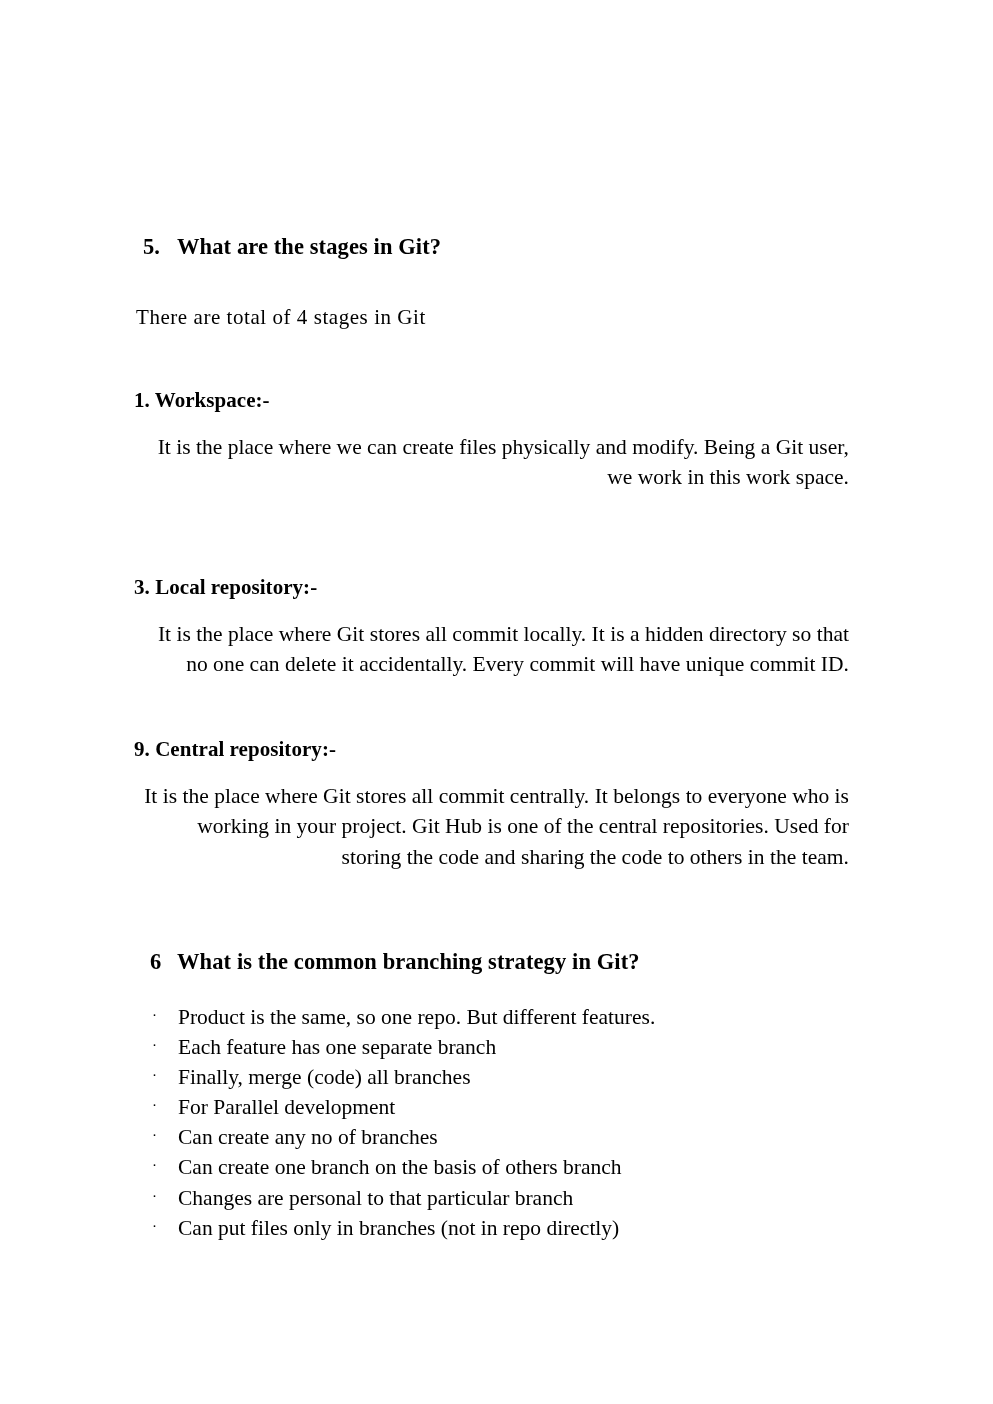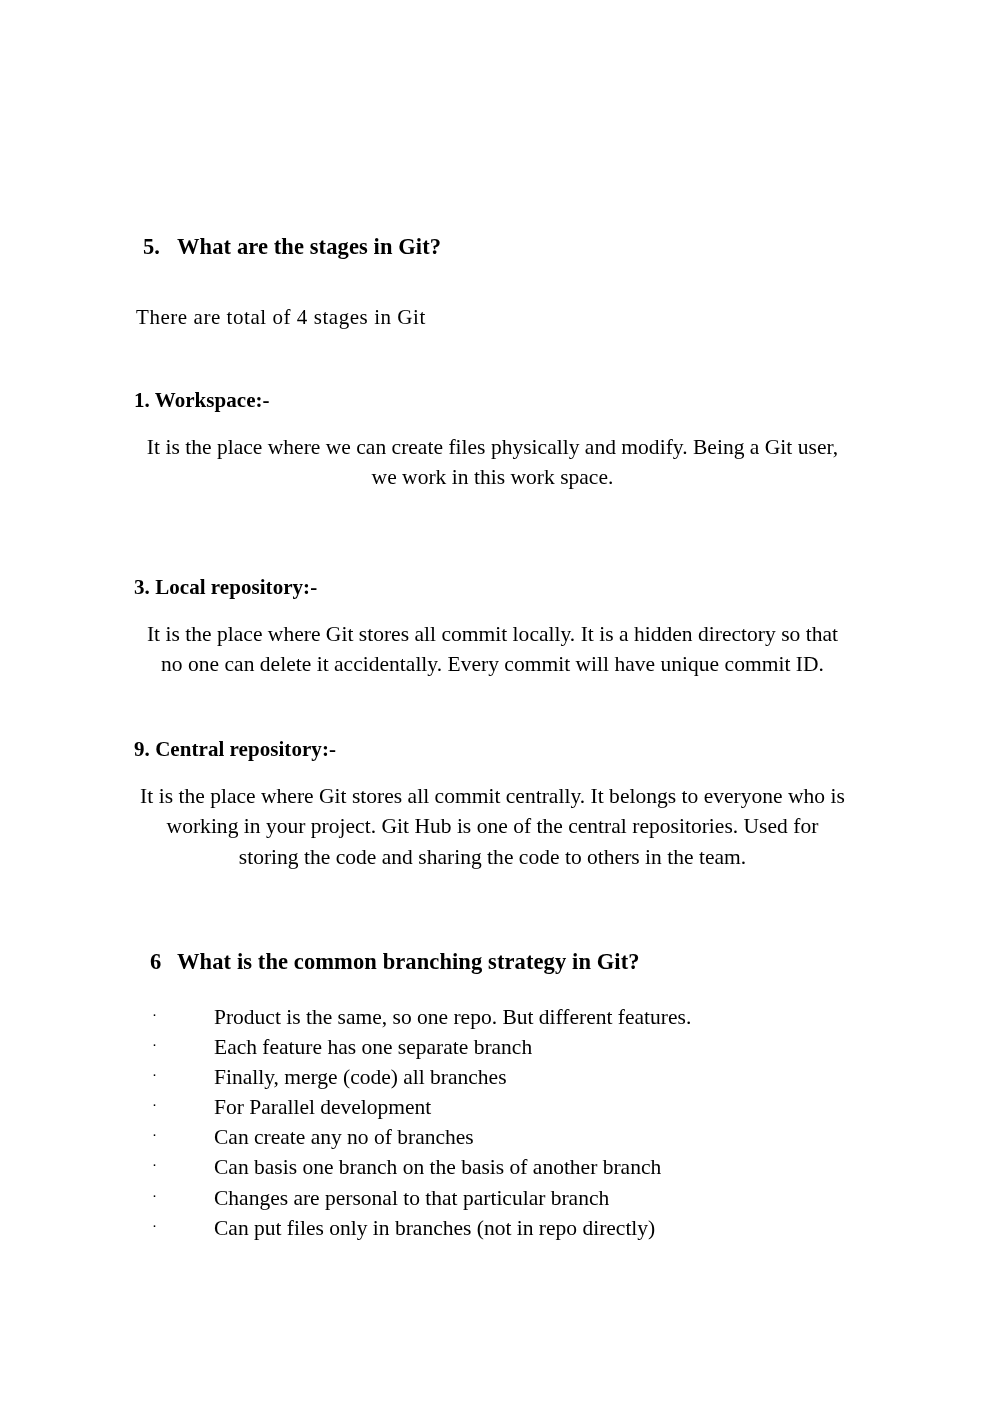--- a/index.html
+++ b/index.html
@@ -77,21 +77,21 @@
     font-weight: bold;
     font-size: 21px;
     line-height: 1.42;
     margin: 14px;
     letter-spacing: 0.05px;
   }
   .stage-body {
     font-size: 21.5px;
     line-height: 1.42;
     margin: 16px;
-    text-align: center;
+    text-align: right;
     letter-spacing: 0.02px;
   }
 
   
   .bullet-list {
     list-style: none;
     margin: 0;
     padding: 0;
   }
   .bullet-item {
@@ -105,21 +105,20 @@
   .bullet-item .bullet-marker {
     flex: 0 0 auto;
     width: 26px;
     font-size: 15px;
     line-height: 1;
     position: relative;
     top: -4px;
   }
   .bullet-item .bullet-text {
     flex: 0 1 auto;
-    margin-left: 36px;
   }
 
   
   .gap-intro   { height: 26px; }
   .gap-block   { height: 25px; }
   .gap-q6-top  { height: 32px; }
   .gap-q6-bot  { height: 25px; }
 </style>
 </head>
 <body>
@@ -185,21 +184,21 @@
       <li class="bullet-item">
         <span class="bullet-marker">·</span>
         <span class="bullet-text">For Parallel development</span>
       </li>
       <li class="bullet-item">
         <span class="bullet-marker">·</span>
         <span class="bullet-text">Can create any no of branches</span>
       </li>
       <li class="bullet-item">
         <span class="bullet-marker">·</span>
-        <span class="bullet-text">Can basis one branch on the basis of another branch</span>
+        <span class="bullet-text">Can create one branch on the basis of others branch</span>
       </li>
       <li class="bullet-item">
         <span class="bullet-marker">·</span>
         <span class="bullet-text">Changes are personal to that particular branch</span>
       </li>
       <li class="bullet-item">
         <span class="bullet-marker">·</span>
         <span class="bullet-text">Can put files only in branches (not in repo directly)</span>
       </li>
     </ul>

